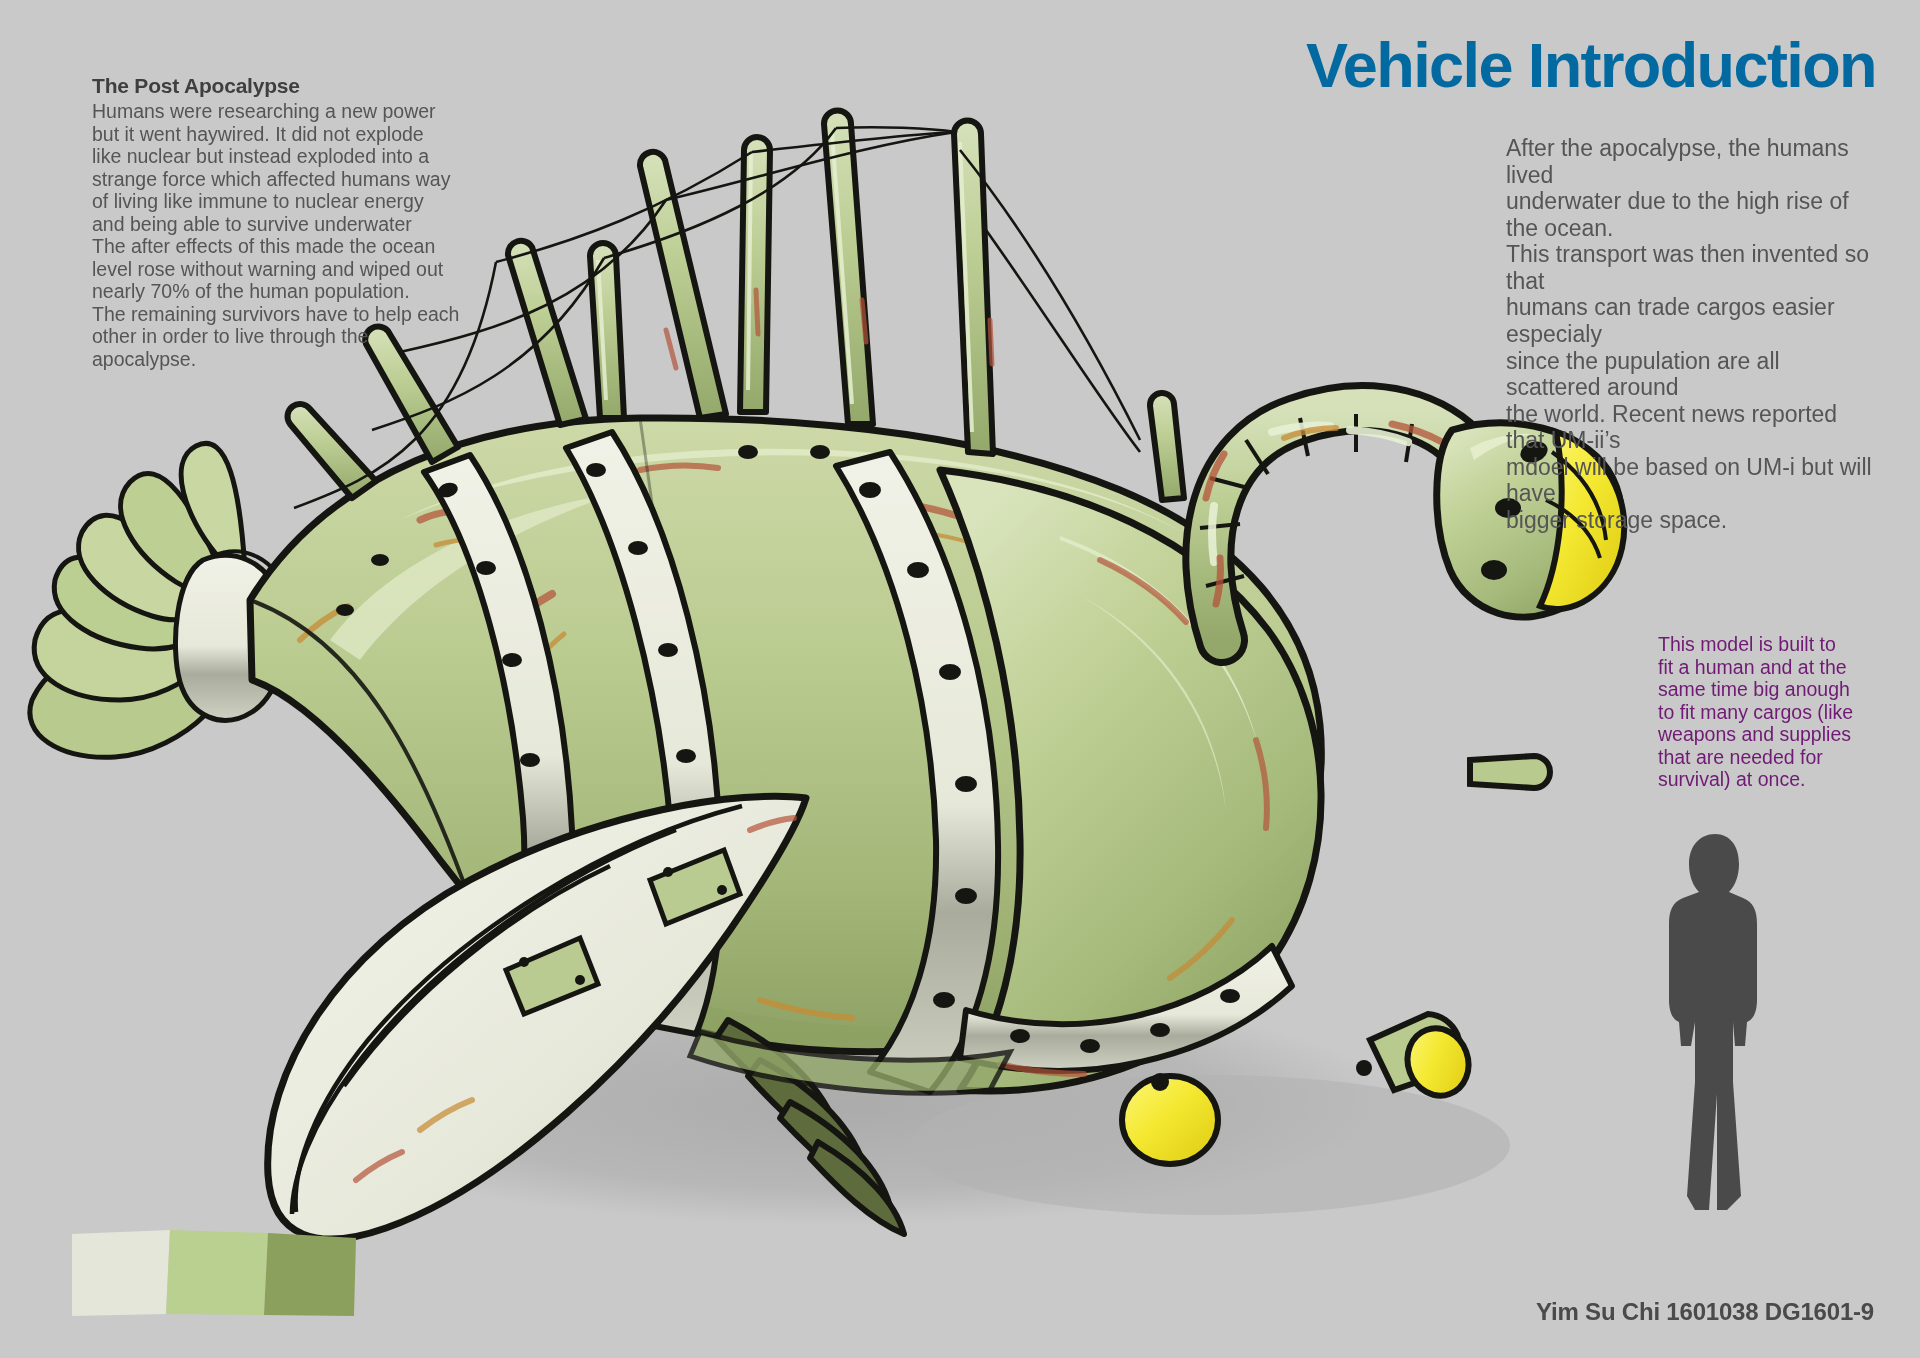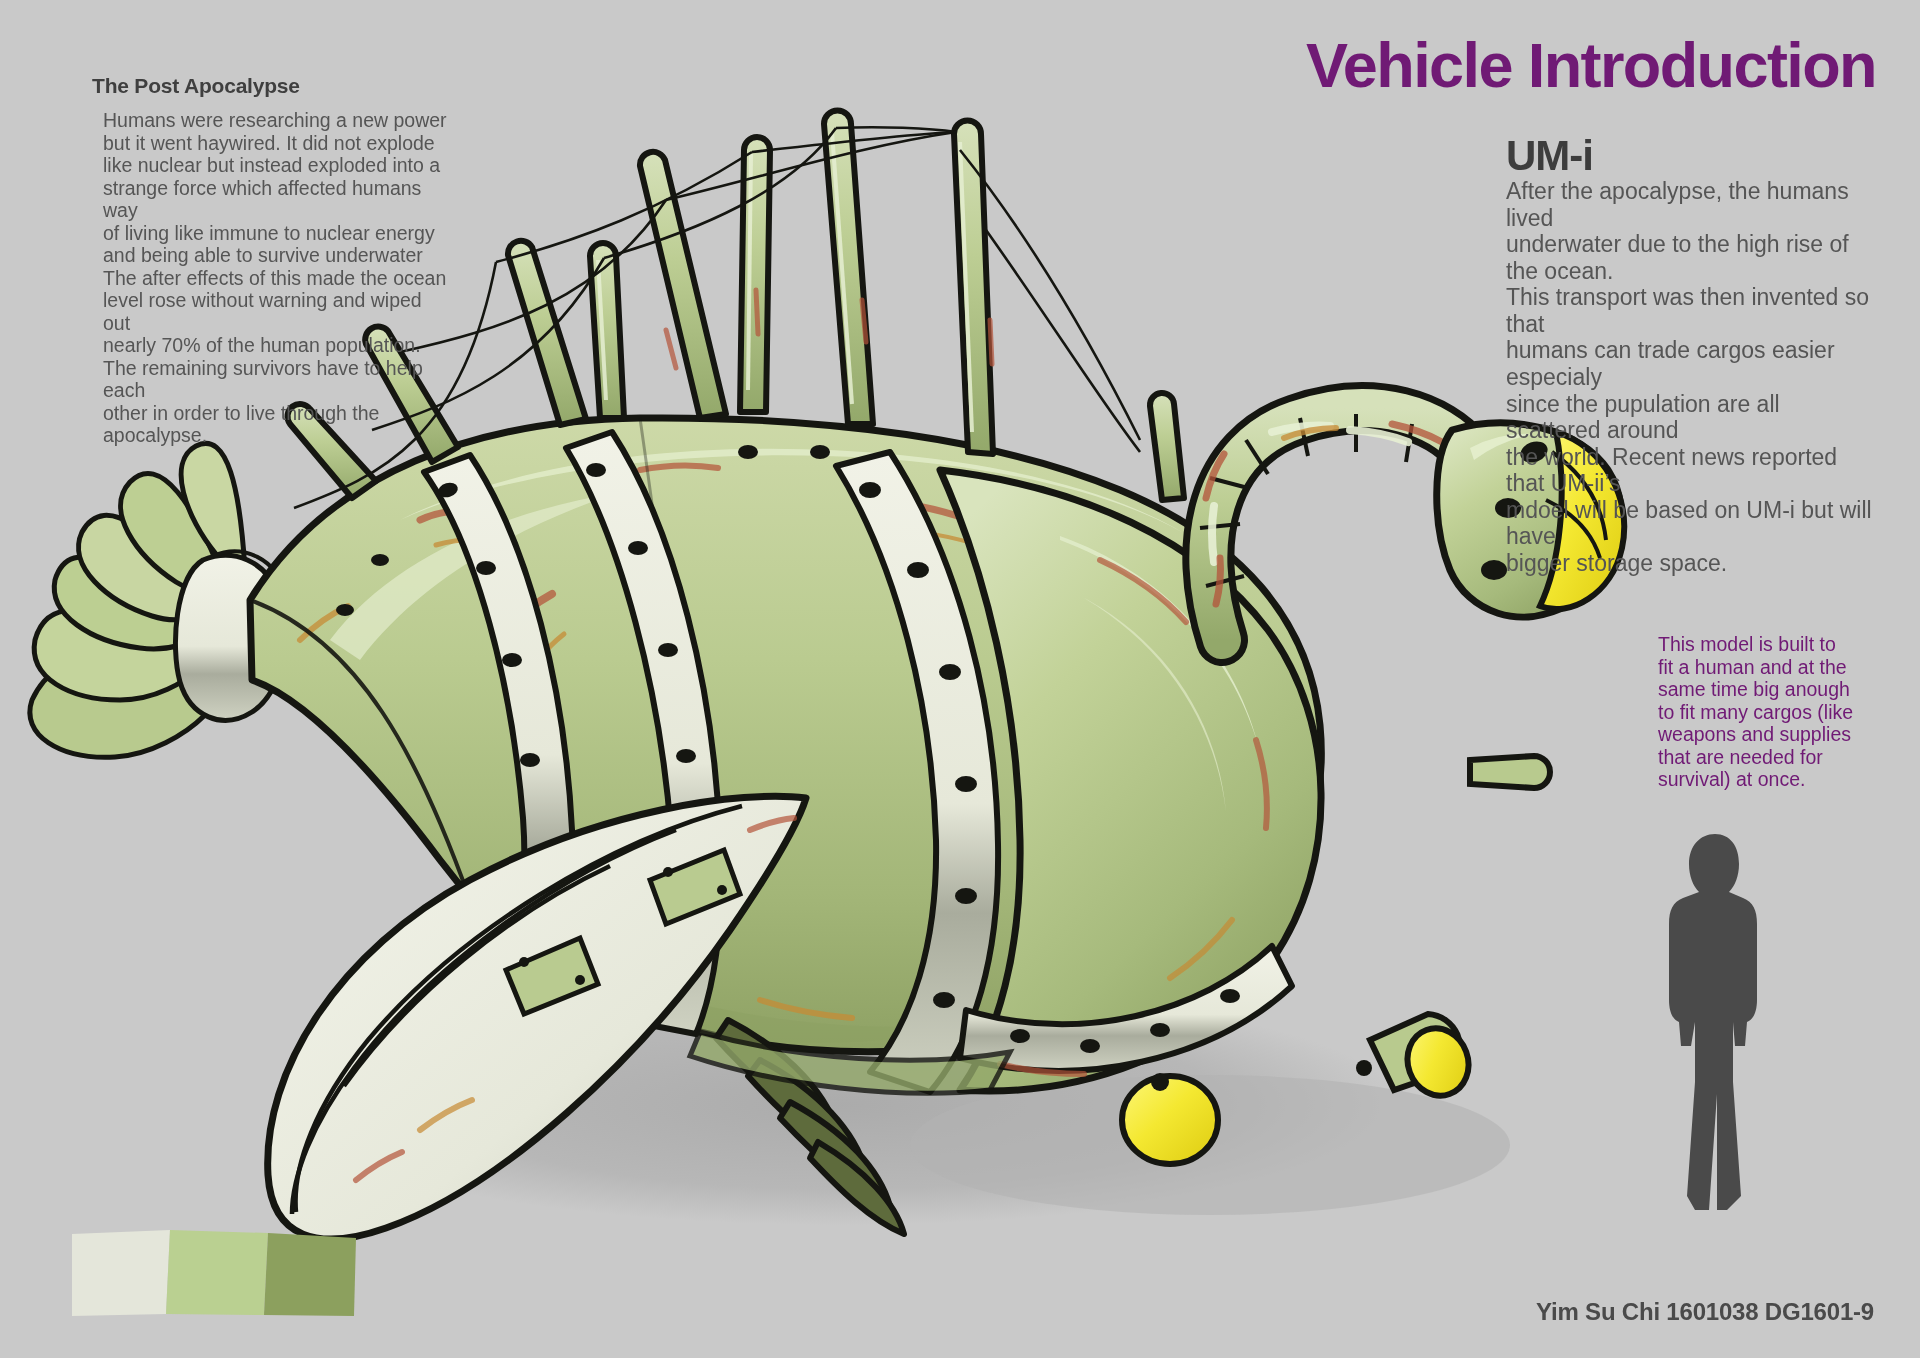--- a/index.html
+++ b/index.html
@@ -18,34 +18,34 @@
   .txt{position:absolute;}
   #post-apoc{ left:92px; top:74px; width:372px; }
   #post-apoc h2{
     margin:0 0 2px 0;
     font-size:21px;
     font-weight:bold;
     letter-spacing:-0.2px;
     color:#3f3f3f;
   }
   #post-apoc p{
-    margin:11px;
+    margin:0;
     font-size:19.5px;
     line-height:1.155;
     color:#555555;
     white-space:pre-line;
   }
 
   #title{
     position:absolute;
     right:44px; top:34px;
     font-size:63px;
     font-weight:bold;
     letter-spacing:-1.6px;
-    color:#701a75;
+    color:#0369a1;
     line-height:1;
     text-align:right;
   }
 
   #umi{ right:44px; top:135px; width:370px; text-align:left; }
   #umi h2{
     margin:0 0 1px 0;
     font-size:42px;
     font-weight:bold;
     letter-spacing:-1px;
@@ -414,21 +414,20 @@
 level rose without warning and wiped out
 nearly 70% of the human population.
 The remaining survivors have to help each
 other in order to live through the
 apocalypse.</p>
 </div>
 
 <div id="title">Vehicle Introduction</div>
 
 <div class="txt" id="umi">
-  <h2>UM-i</h2>
   <p>After the apocalypse, the humans lived
 underwater due to the high rise of the ocean.
 This transport was then invented so that
 humans can trade cargos easier especialy
 since the pupulation are all scattered around
 the world. Recent news reported that UM-ii’s
 mdoel will be based on UM-i but will have
 bigger storage space.</p>
 </div>
 

